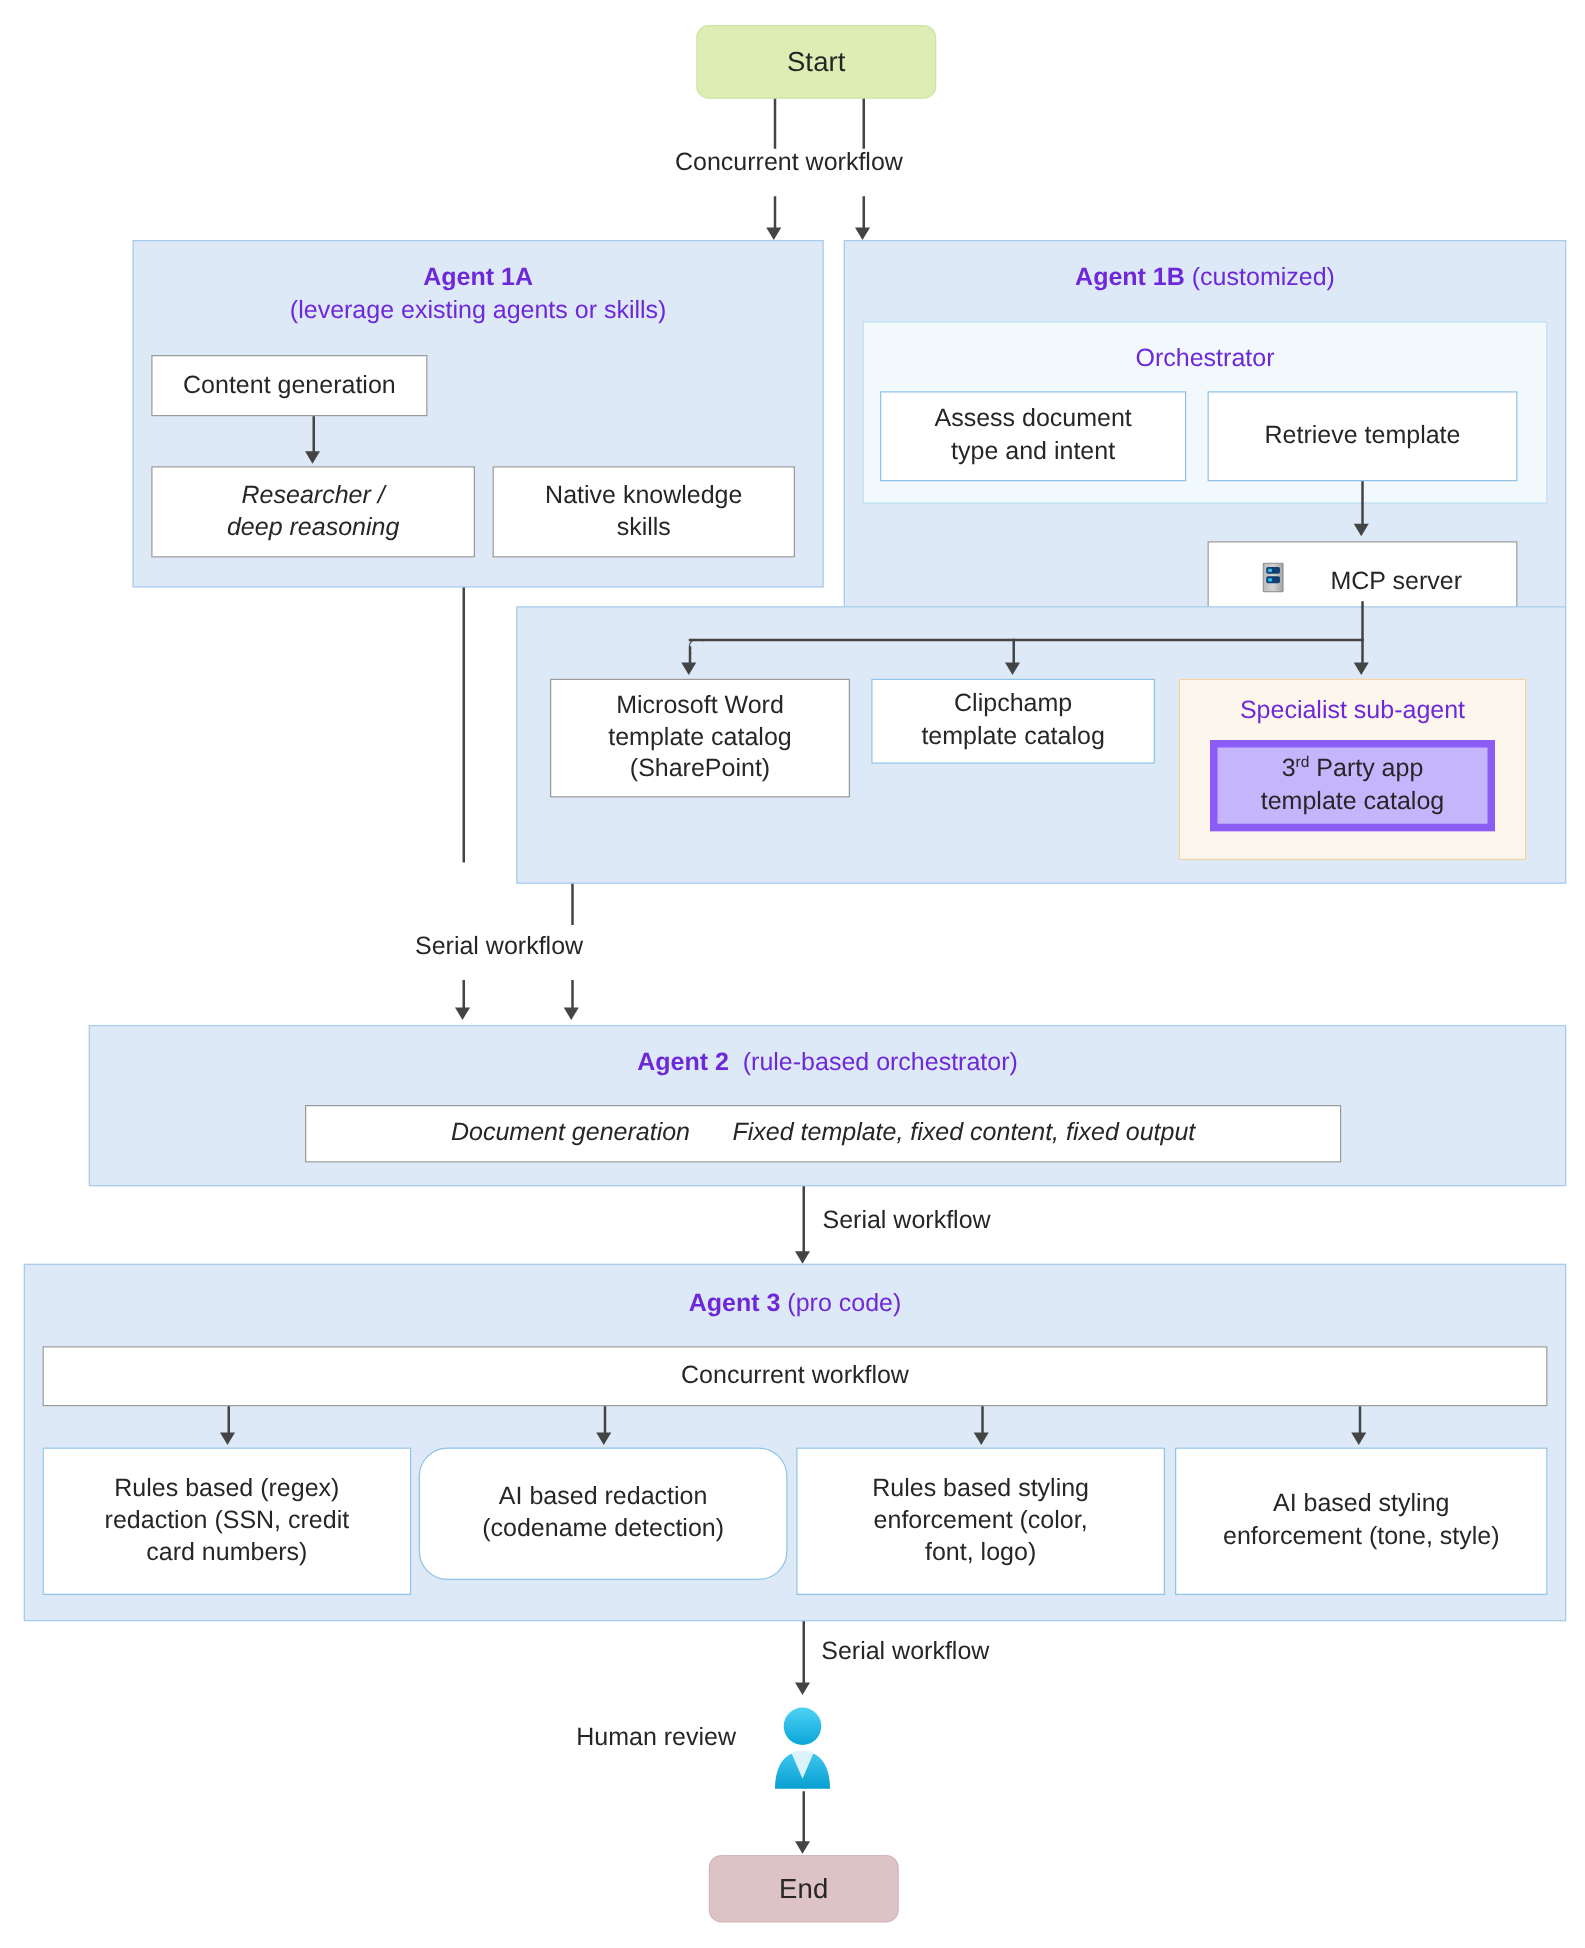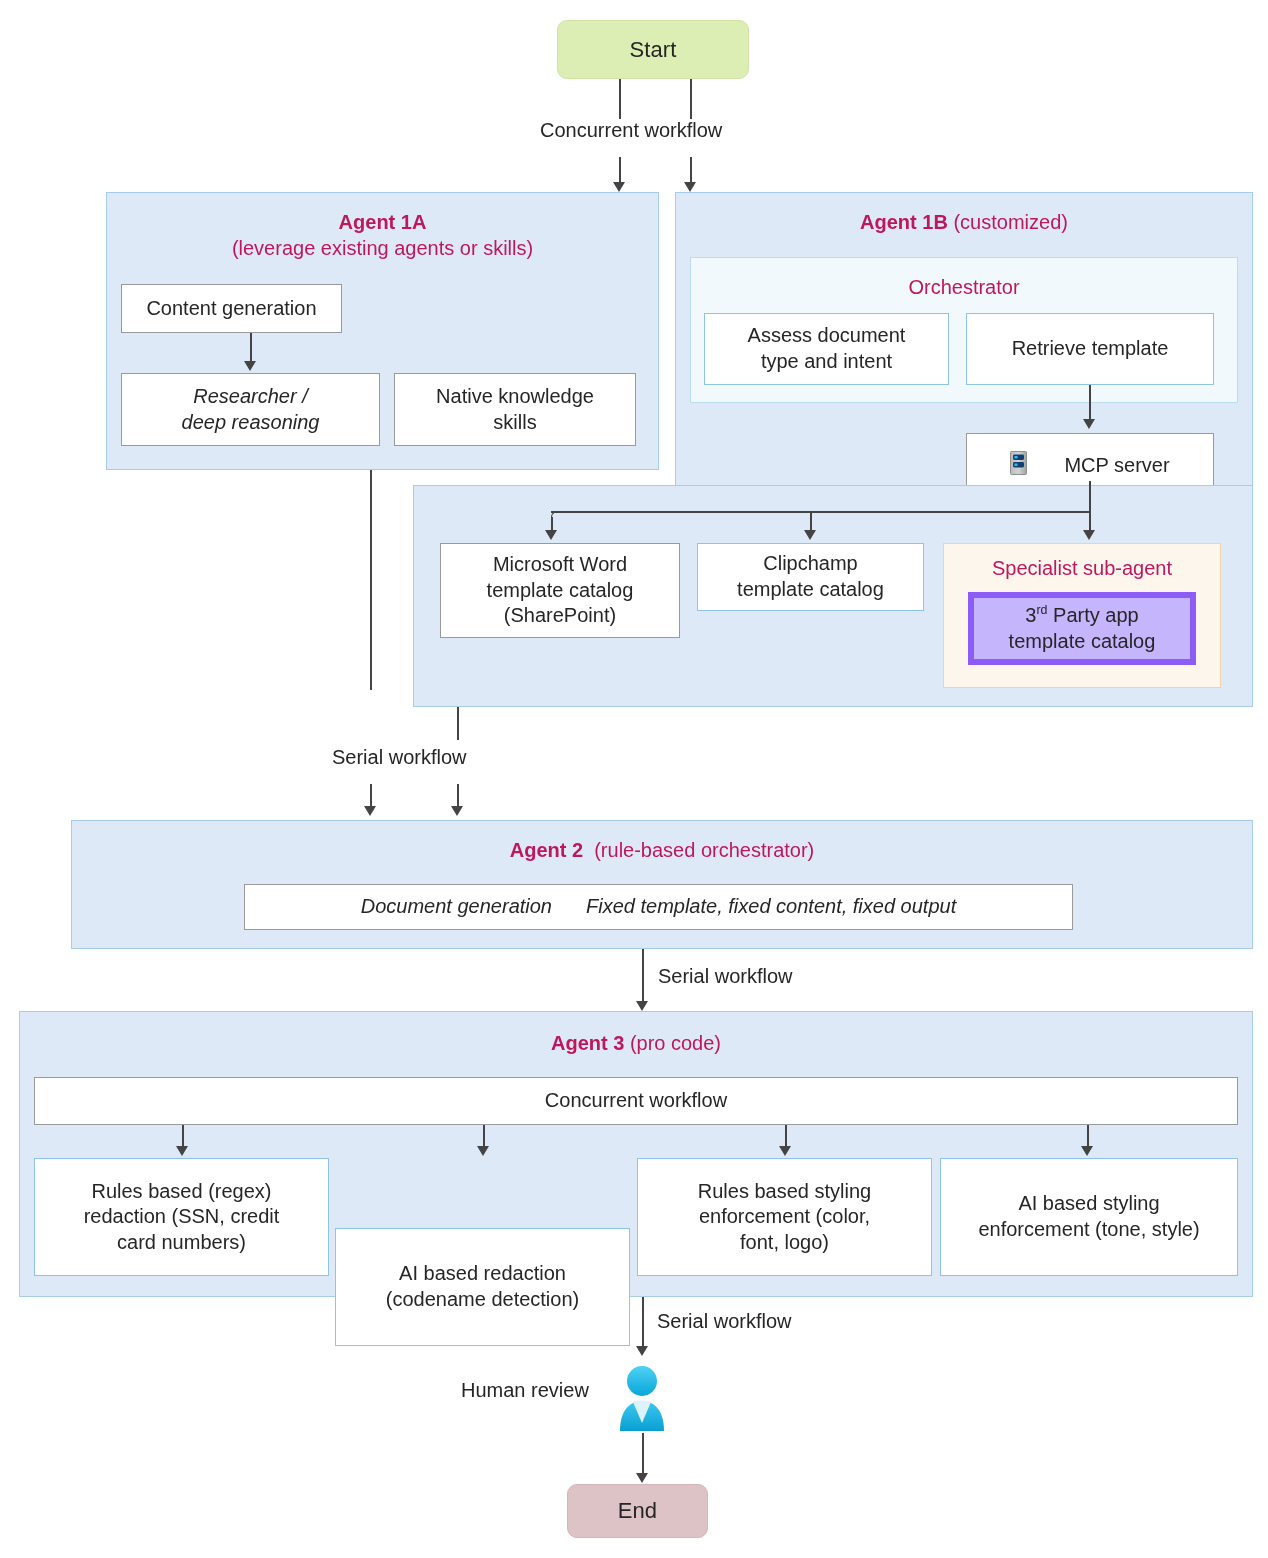--- a/index.html
+++ b/index.html
@@ -38,21 +38,21 @@
   }
   .group-orange{
     background:#fdf6ed;
     border:1px solid #f2d4a8;
   }
 
   .grp-title{
     position:absolute;left:0;right:0;
     text-align:center;
     font-size:20px;
-    color:#be185d;
+    color:#6d28d9;
     line-height:1.32;
   }
   .grp-title b{font-weight:bold;}
   .grp-title .sub{font-weight:normal;}
 
   
   .node{
     background:#ffffff;
     border:1px solid #9a9a9a;
     display:flex;align-items:center;justify-content:center;
@@ -266,21 +266,21 @@
   <div class="abs vline" style="left:785px;top:1125px;height:25px;"></div>
   <div class="abs arrow-head" style="left:779px;top:1146px;"></div>
   <div class="abs vline" style="left:1087px;top:1125px;height:25px;"></div>
   <div class="abs arrow-head" style="left:1081px;top:1146px;"></div>
 
   <div class="abs node blue-b" style="left:34px;top:1158px;width:295px;height:118px;white-space:pre-line;">
     <span>Rules based (regex)
 redaction (SSN, credit
 card numbers)</span>
   </div>
-  <div class="abs node blue-b" style="left:335px;top:1228px;width:295px;height:118px;white-space:pre-line;">
+  <div class="abs node blue-b" style="left:335px;top:1158px;width:295px;height:106px;white-space:pre-line;border-radius:23px;">
     <span>AI based redaction
 (codename detection)</span>
   </div>
   <div class="abs node blue-b" style="left:637px;top:1158px;width:295px;height:118px;white-space:pre-line;">
     <span>Rules based styling
 enforcement (color,
 font, logo)</span>
   </div>
   <div class="abs node blue-b" style="left:940px;top:1158px;width:298px;height:118px;white-space:pre-line;">
     <span>AI based styling
@@ -307,17 +307,17 @@
       </defs>
       <circle cx="28" cy="18" r="15" fill="url(#headg)"></circle>
       <path d="M6 68 C6 47 16 38 28 38 C40 38 50 47 50 68 Z" fill="url(#bodyg)"></path>
       <path d="M19 39 L28 60 L37 39 C34 37 22 37 19 39 Z" fill="#ddf3fb"></path>
     </svg>
   </div>
 
   <div class="abs vline" style="left:642px;top:1433px;height:44px;"></div>
   <div class="abs arrow-head" style="left:636px;top:1473px;"></div>
 
-  <div class="abs pill end" style="left:567px;top:1484px;width:141px;height:54px;">
+  <div class="abs pill end" style="left:567px;top:1484px;width:152px;height:54px;">
     <span>End</span>
   </div>
 
 </div>
 
 </body></html>

